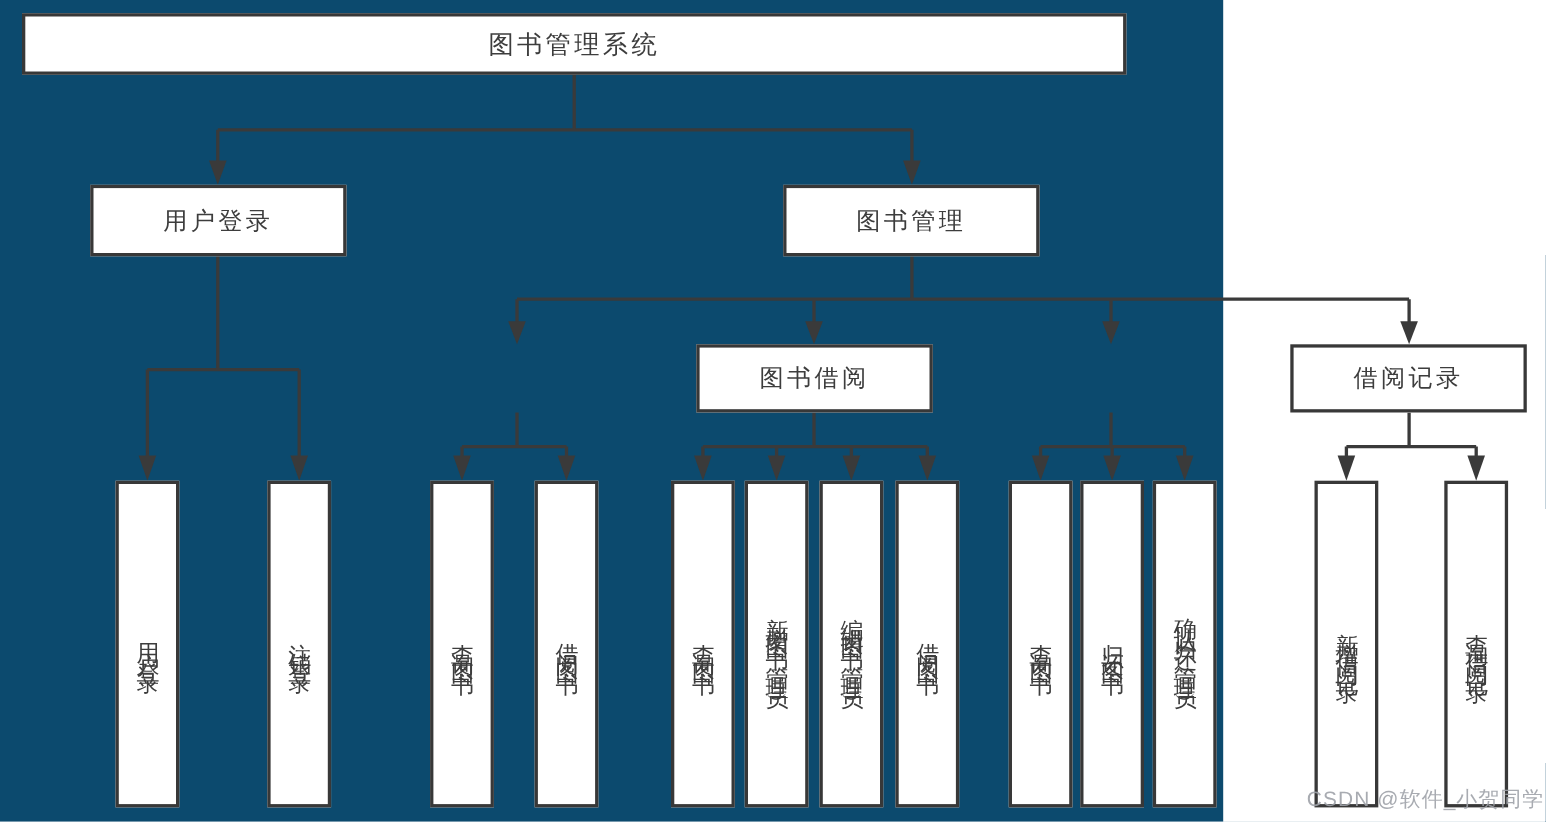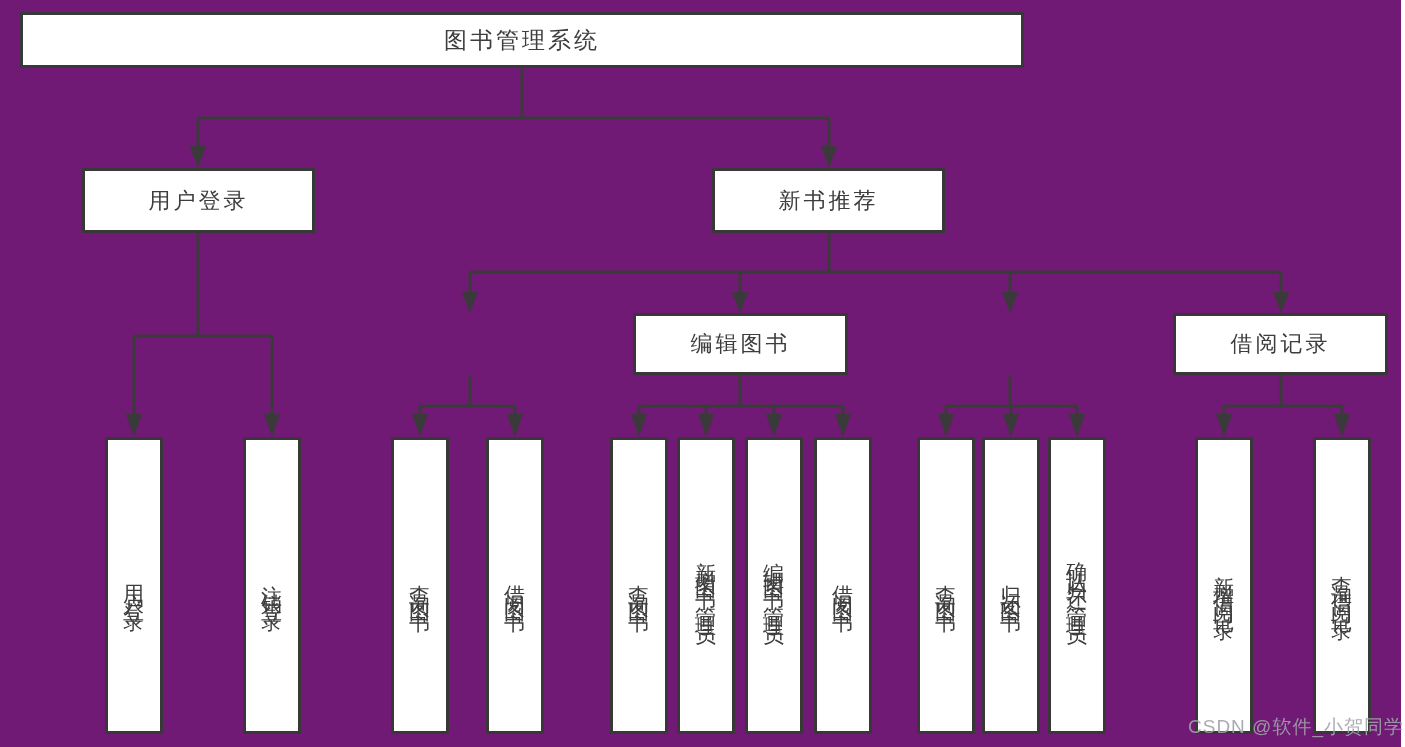--- a/index.html
+++ b/index.html
@@ -4,22 +4,22 @@
 <style>
   html, body {
     margin: 0; padding: 0;
     background: #ffffff;
     width: 1405px; height: 747px;
     font-family: "Liberation Sans", "DejaVu Sans", sans-serif;
     overflow: hidden;
   }
   #canvas {
     position: relative;
-    width: 1401px; height: 747px;
-    background: #701a75;
+    width: 1112px; height: 747px;
+    background: #0c4a6e;
   }
   #connector-layer {
     position: absolute; left: 0; top: 0;
     width: 1405px; height: 747px;
   }
   #connector-layer path {
     fill: none; stroke: #3a3a3a; stroke-width: 3;
   }
   #connector-layer polygon {
     fill: #3a3a3a; stroke: none;
@@ -116,25 +116,25 @@
   </svg>
 
   <div class="node root">
     <span>图书管理系统</span>
   </div>
 
   <div class="node lvl2" style="left:82px">
     <span>用户登录</span>
   </div>
   <div class="node lvl2" style="left:712px">
-    <span>新书推荐</span>
+    <span>图书管理</span>
   </div>
 
   <div class="node lvl3" style="left:633px">
-    <span>编辑图书</span>
+    <span>图书借阅</span>
   </div>
   <div class="node lvl3" style="left:1173px">
     <span>借阅记录</span>
   </div>
 
   <div class="node leaf" style="left:105px">
     <span class="vtext">用户登录</span>
   </div>
   <div class="node leaf" style="left:243px">
     <span class="vtext">注销登录</span>

